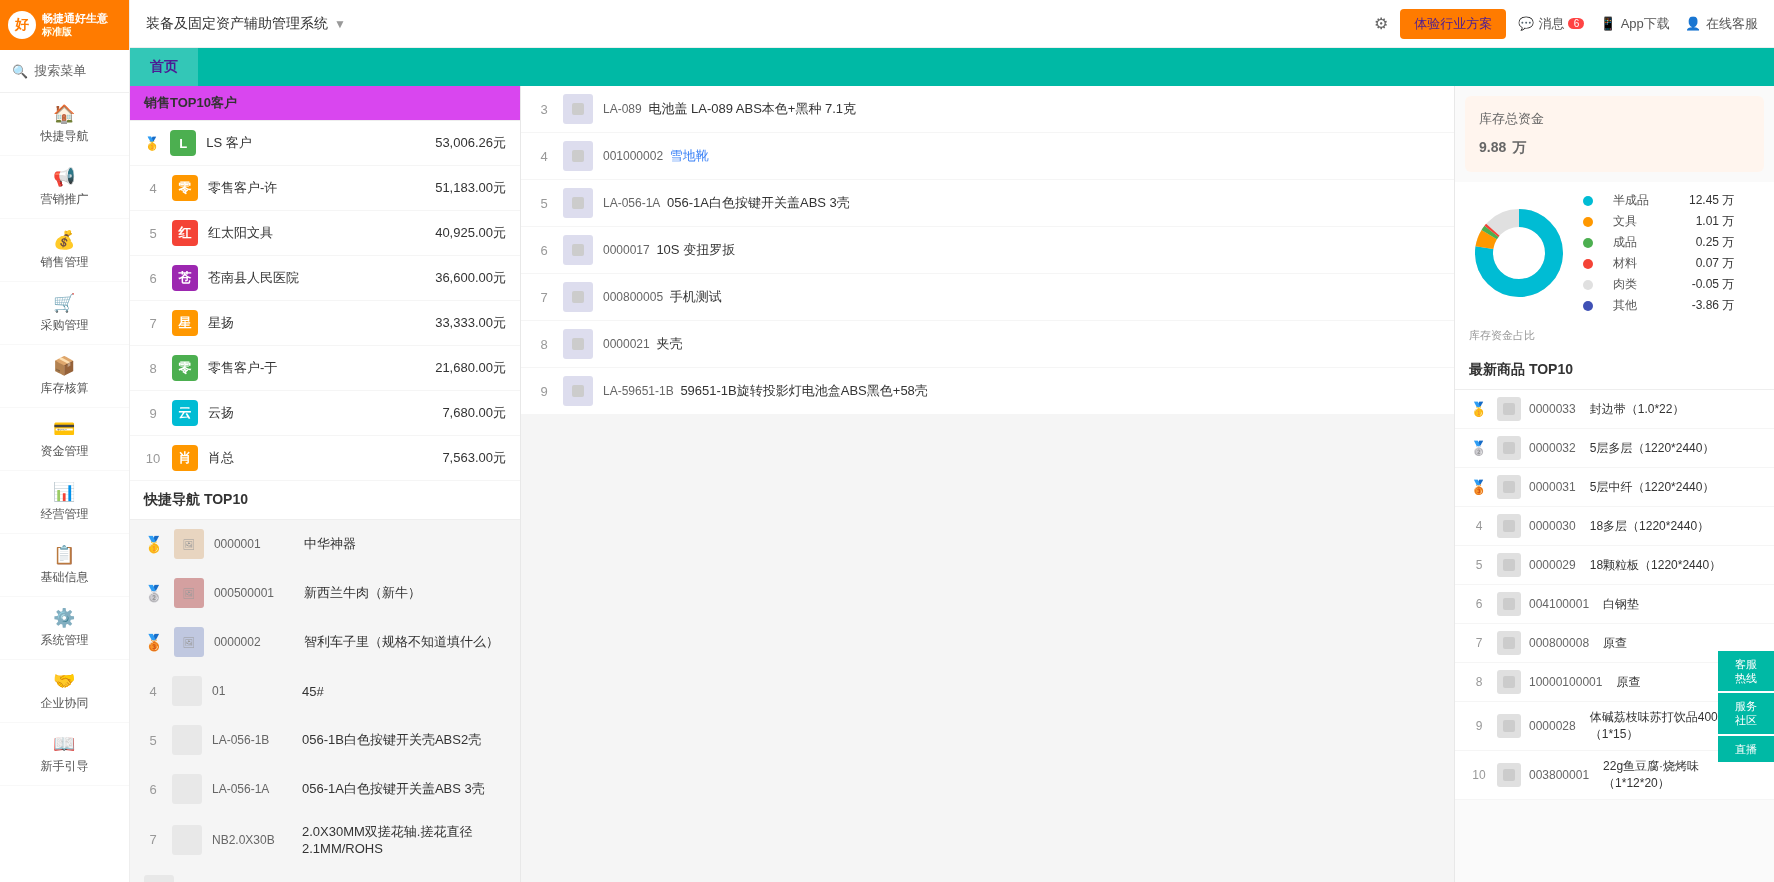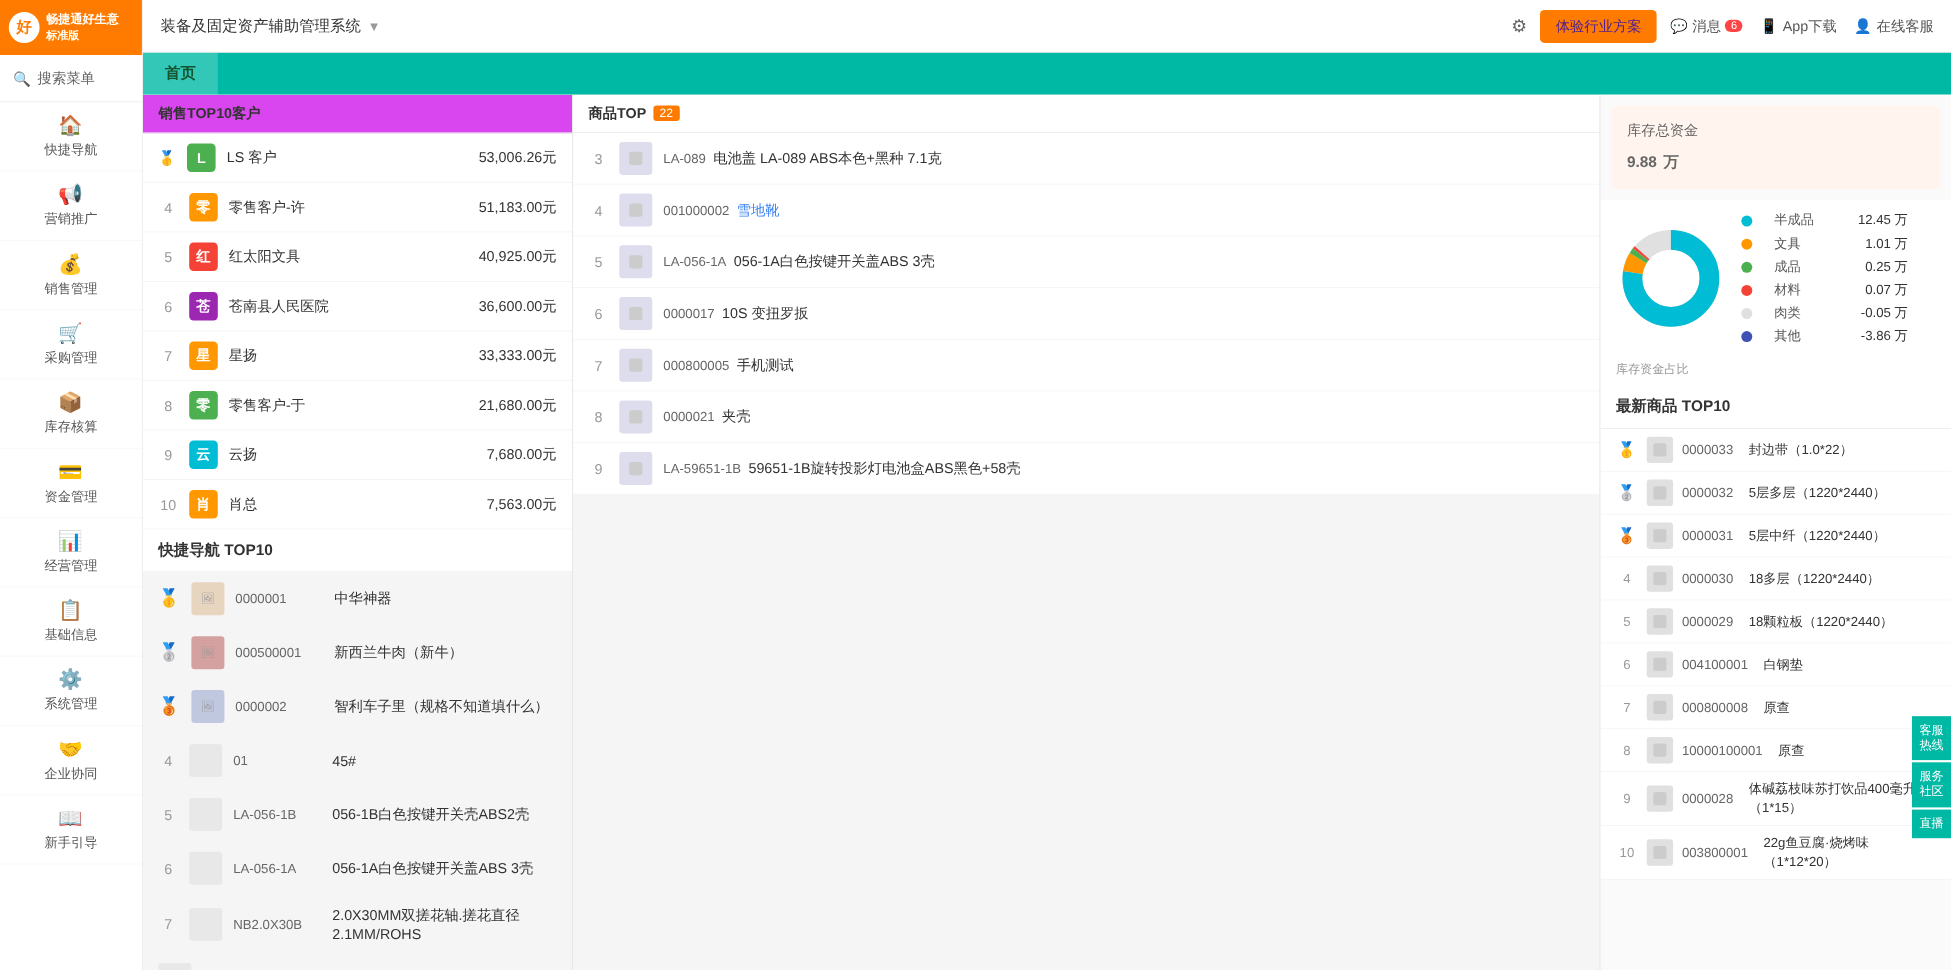--- a/index.html
+++ b/index.html
@@ -72,21 +72,21 @@
     .topbar-right { display: flex; align-items: center; gap: 16px; margin-left: auto; }
     .topbar-right-item { display: flex; align-items: center; gap: 4px; color: #555; font-size: 13px; cursor: pointer; }
     .topbar-badge {
       background: #f44; color: #fff; border-radius: 10px; font-size: 10px;
       padding: 0 4px; min-width: 16px; text-align: center;
     }
 
     
     .nav-tabs { background: #00b9a5; display: flex; flex-shrink: 0; }
     .nav-tab {
-      padding: 10px 20px; color: #14532d; cursor: pointer; font-size: 14px;
+      padding: 10px 20px; color: #4c1d95; cursor: pointer; font-size: 14px;
       opacity: 0.85;
     }
     .nav-tab.active { background: rgba(255,255,255,0.2); opacity: 1; font-weight: bold; }
 
     
     .content { flex: 1; overflow-y: auto; display: flex; gap: 0; }
 
     
     .left-panel { width: 390px; flex-shrink: 0; overflow-y: auto; }
 
@@ -165,21 +165,21 @@
     .np-name { color: #333; font-size: 12px; }
 
     
     .float-service {
       position: fixed; right: 0; bottom: 120px;
       display: flex; flex-direction: column; gap: 2px;
     }
     .float-btn {
       background: #00b9a5; color: #fff; font-size: 11px;
       padding: 6px 5px; text-align: center; cursor: pointer;
-      width: 36px; line-height: 1.3;
+      width: 56px; line-height: 1.3;
     }
 
     .scrollbar-thin::-webkit-scrollbar { width: 4px; }
     .scrollbar-thin::-webkit-scrollbar-thumb { background: #ddd; border-radius: 2px; }
   </style>
 </head>
 <body>
 
 <div class="sidebar">
   <div class="sidebar-logo">
@@ -397,24 +397,20 @@
 
     <div class="product-thumb" style="background:#e8e8e8">
       
     </div>
 
   </div>
         </div>
     </div>
 
     <div class="middle-panel scrollbar-thin">
-      <div style="background:#fff; padding:8px 14px; border-bottom:1px solid #eee; display:flex; align-items:center; gap:6px;">
-        <span style="font-weight:bold; color:#333;">商品TOP</span>
-        <span style="background:#ff7b00; color:#fff; font-size:11px; padding:1px 6px; border-radius:3px;">22</span>
-      </div>
       <div id="product-rank-list">
           <div class="product-item">
     <span class="rank-num">3</span>
     <div class="np-thumb" style="background:#dde; width:30px; height:30px;">
       <svg width="16" height="16" viewBox="0 0 16 16">
                 <rect x="2" y="2" width="12" height="12" rx="2" fill="#ccc"></rect>
               </svg>
     </div>
     <div class="product-info">
       <div class="product-code">LA-089&nbsp;&nbsp;<span class="product-name" style="color:#333">电池盖 LA-089 ABS本色+黑种 7.1克</span></div>

